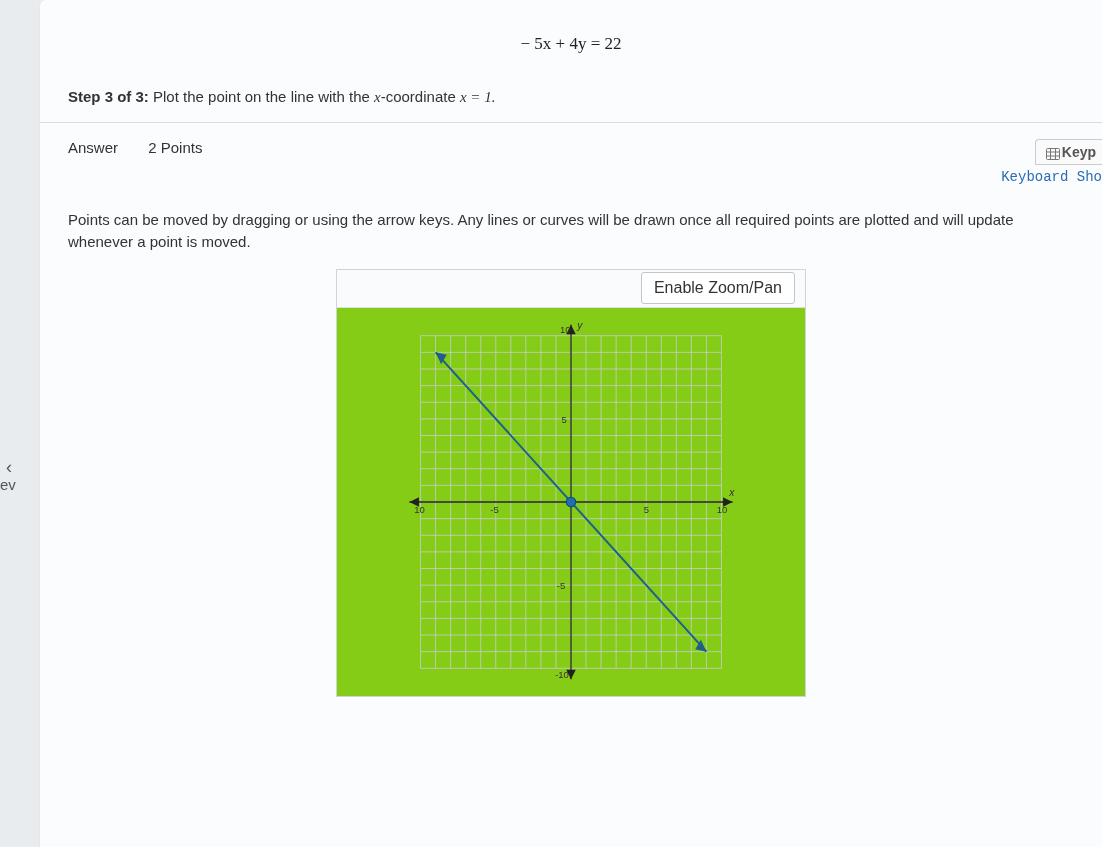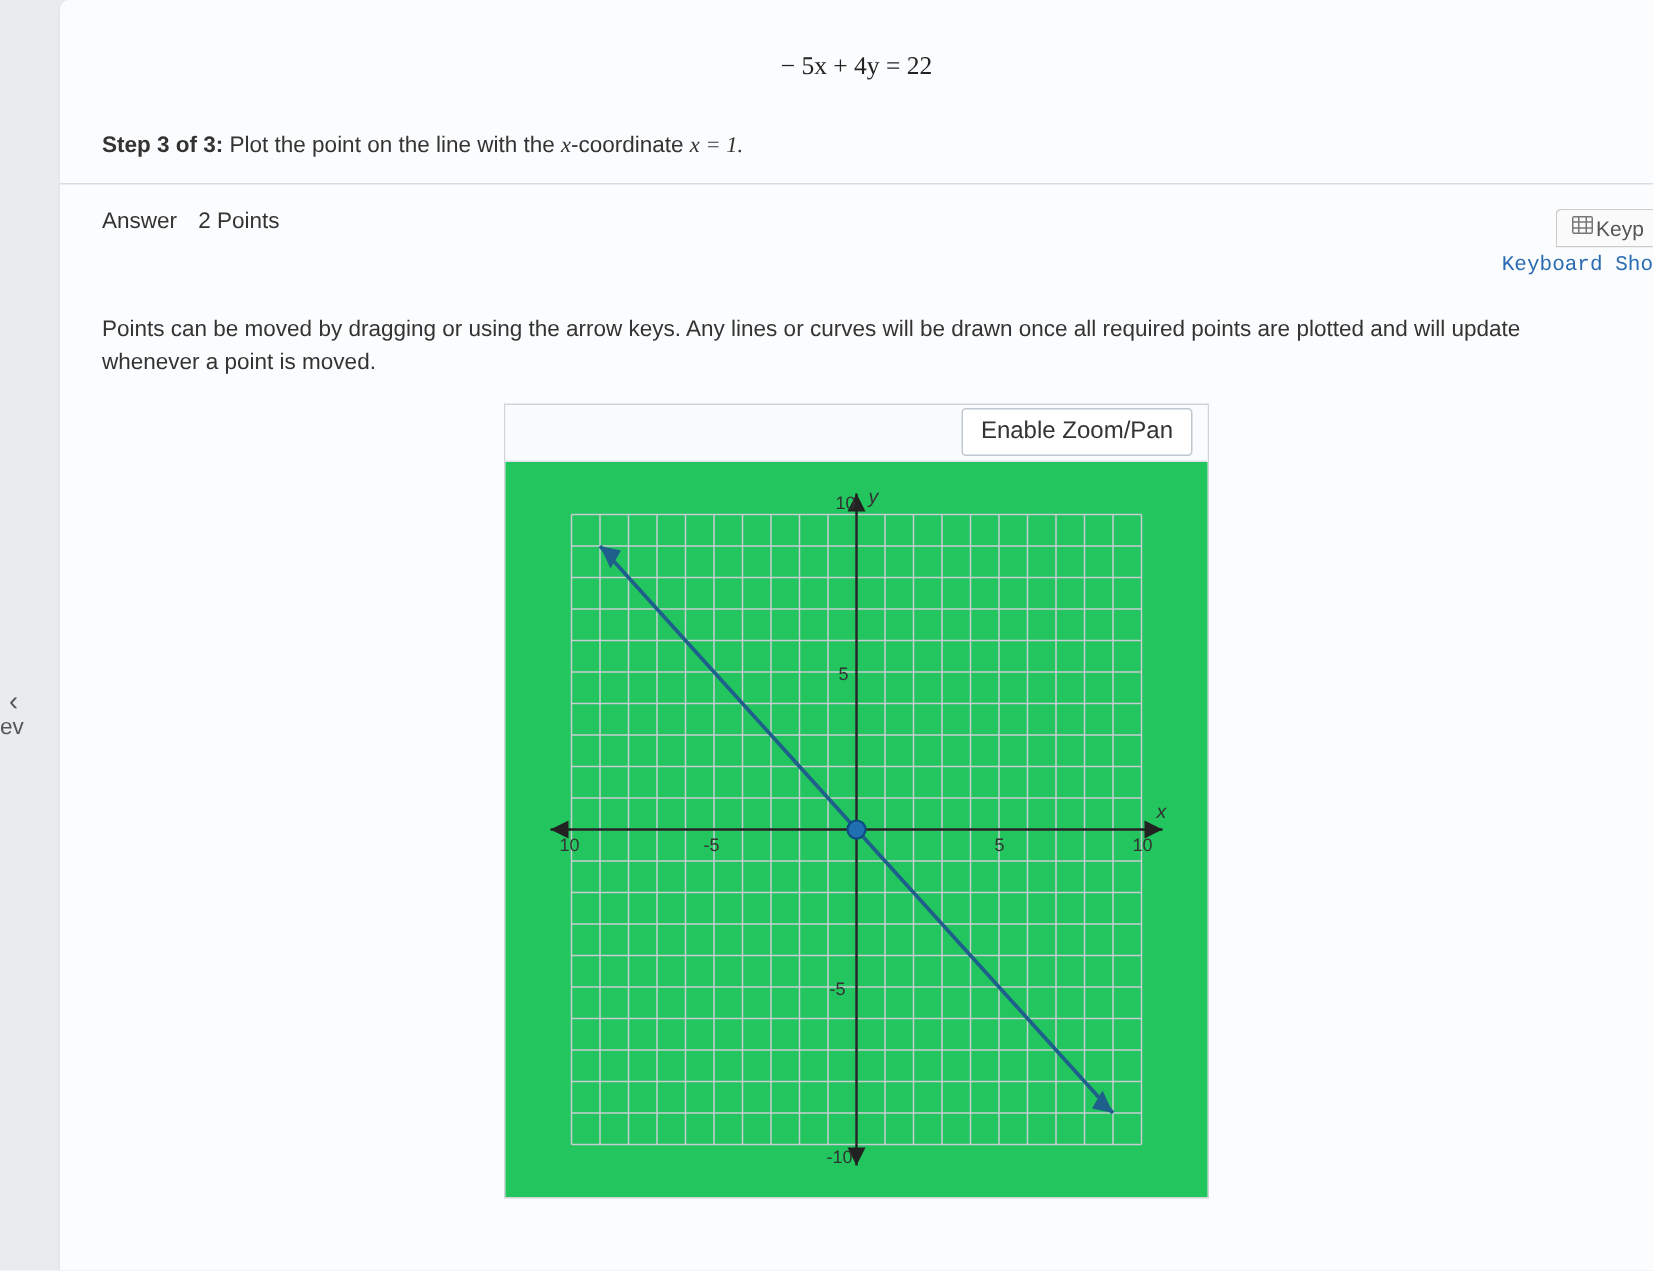--- a/index.html
+++ b/index.html
@@ -44,36 +44,37 @@
   .mathvar { font-style: italic; font-family: "Cambria Math","Times New Roman", serif;}
   .divider { border-top: 1px solid #d8dde2; }
   .answer-header {
     display: flex;
     justify-content: space-between;
     align-items: flex-start;
     padding: 16px 0 10px 28px;
   }
   .answer-header .left { font-size: 15px; }
   .answer-header .bold { font-weight: 400; }
-  .answer-header .pts { margin-left: 10px; color: #333; }
+  .answer-header .pts { margin-left: 26px; color: #333; }
   .keypad-box {
     text-align: right;
     font-size: 14px;
     color: #444;
   }
   .keypad-top {
     border: 1px solid #ccc;
     border-right: none;
     border-radius: 4px 0 0 0;
     padding: 4px 6px 4px 10px;
     display: inline-flex;
-    align-items: flex-start;
+    align-items: flex-end;
     gap: 2px;
     background: #fafafa;
     color: #555;
+    font-weight: bold;
   }
   .keypad-bottom {
     padding: 4px 0 0 10px;
     color: #2a6cb3;
     font-family: Liberation Mono, monospace;
   }
   .instructions {
     padding: 14px 28px 8px 28px;
     font-size: 15px;
     line-height: 1.45;
@@ -99,23 +100,23 @@
     border: 1px solid #bfc7cf;
     background: #fff;
     font-size: 16px;
     padding: 6px 12px;
     border-radius: 3px;
     color: #333;
     cursor: pointer;
   }
   .graph-area {
     width: 468px;
-    height: 490px;
+    height: 388px;
     position: relative;
-    background: #22c55e;
+    background: #84cc16;
   }
   .graph-svg {
     position: absolute;
     left: 0; top: 0;
     width: 100%; height: 100%;
   }
   .prev-nav {
     position: absolute;
     left: 0;
     top: 458px;

